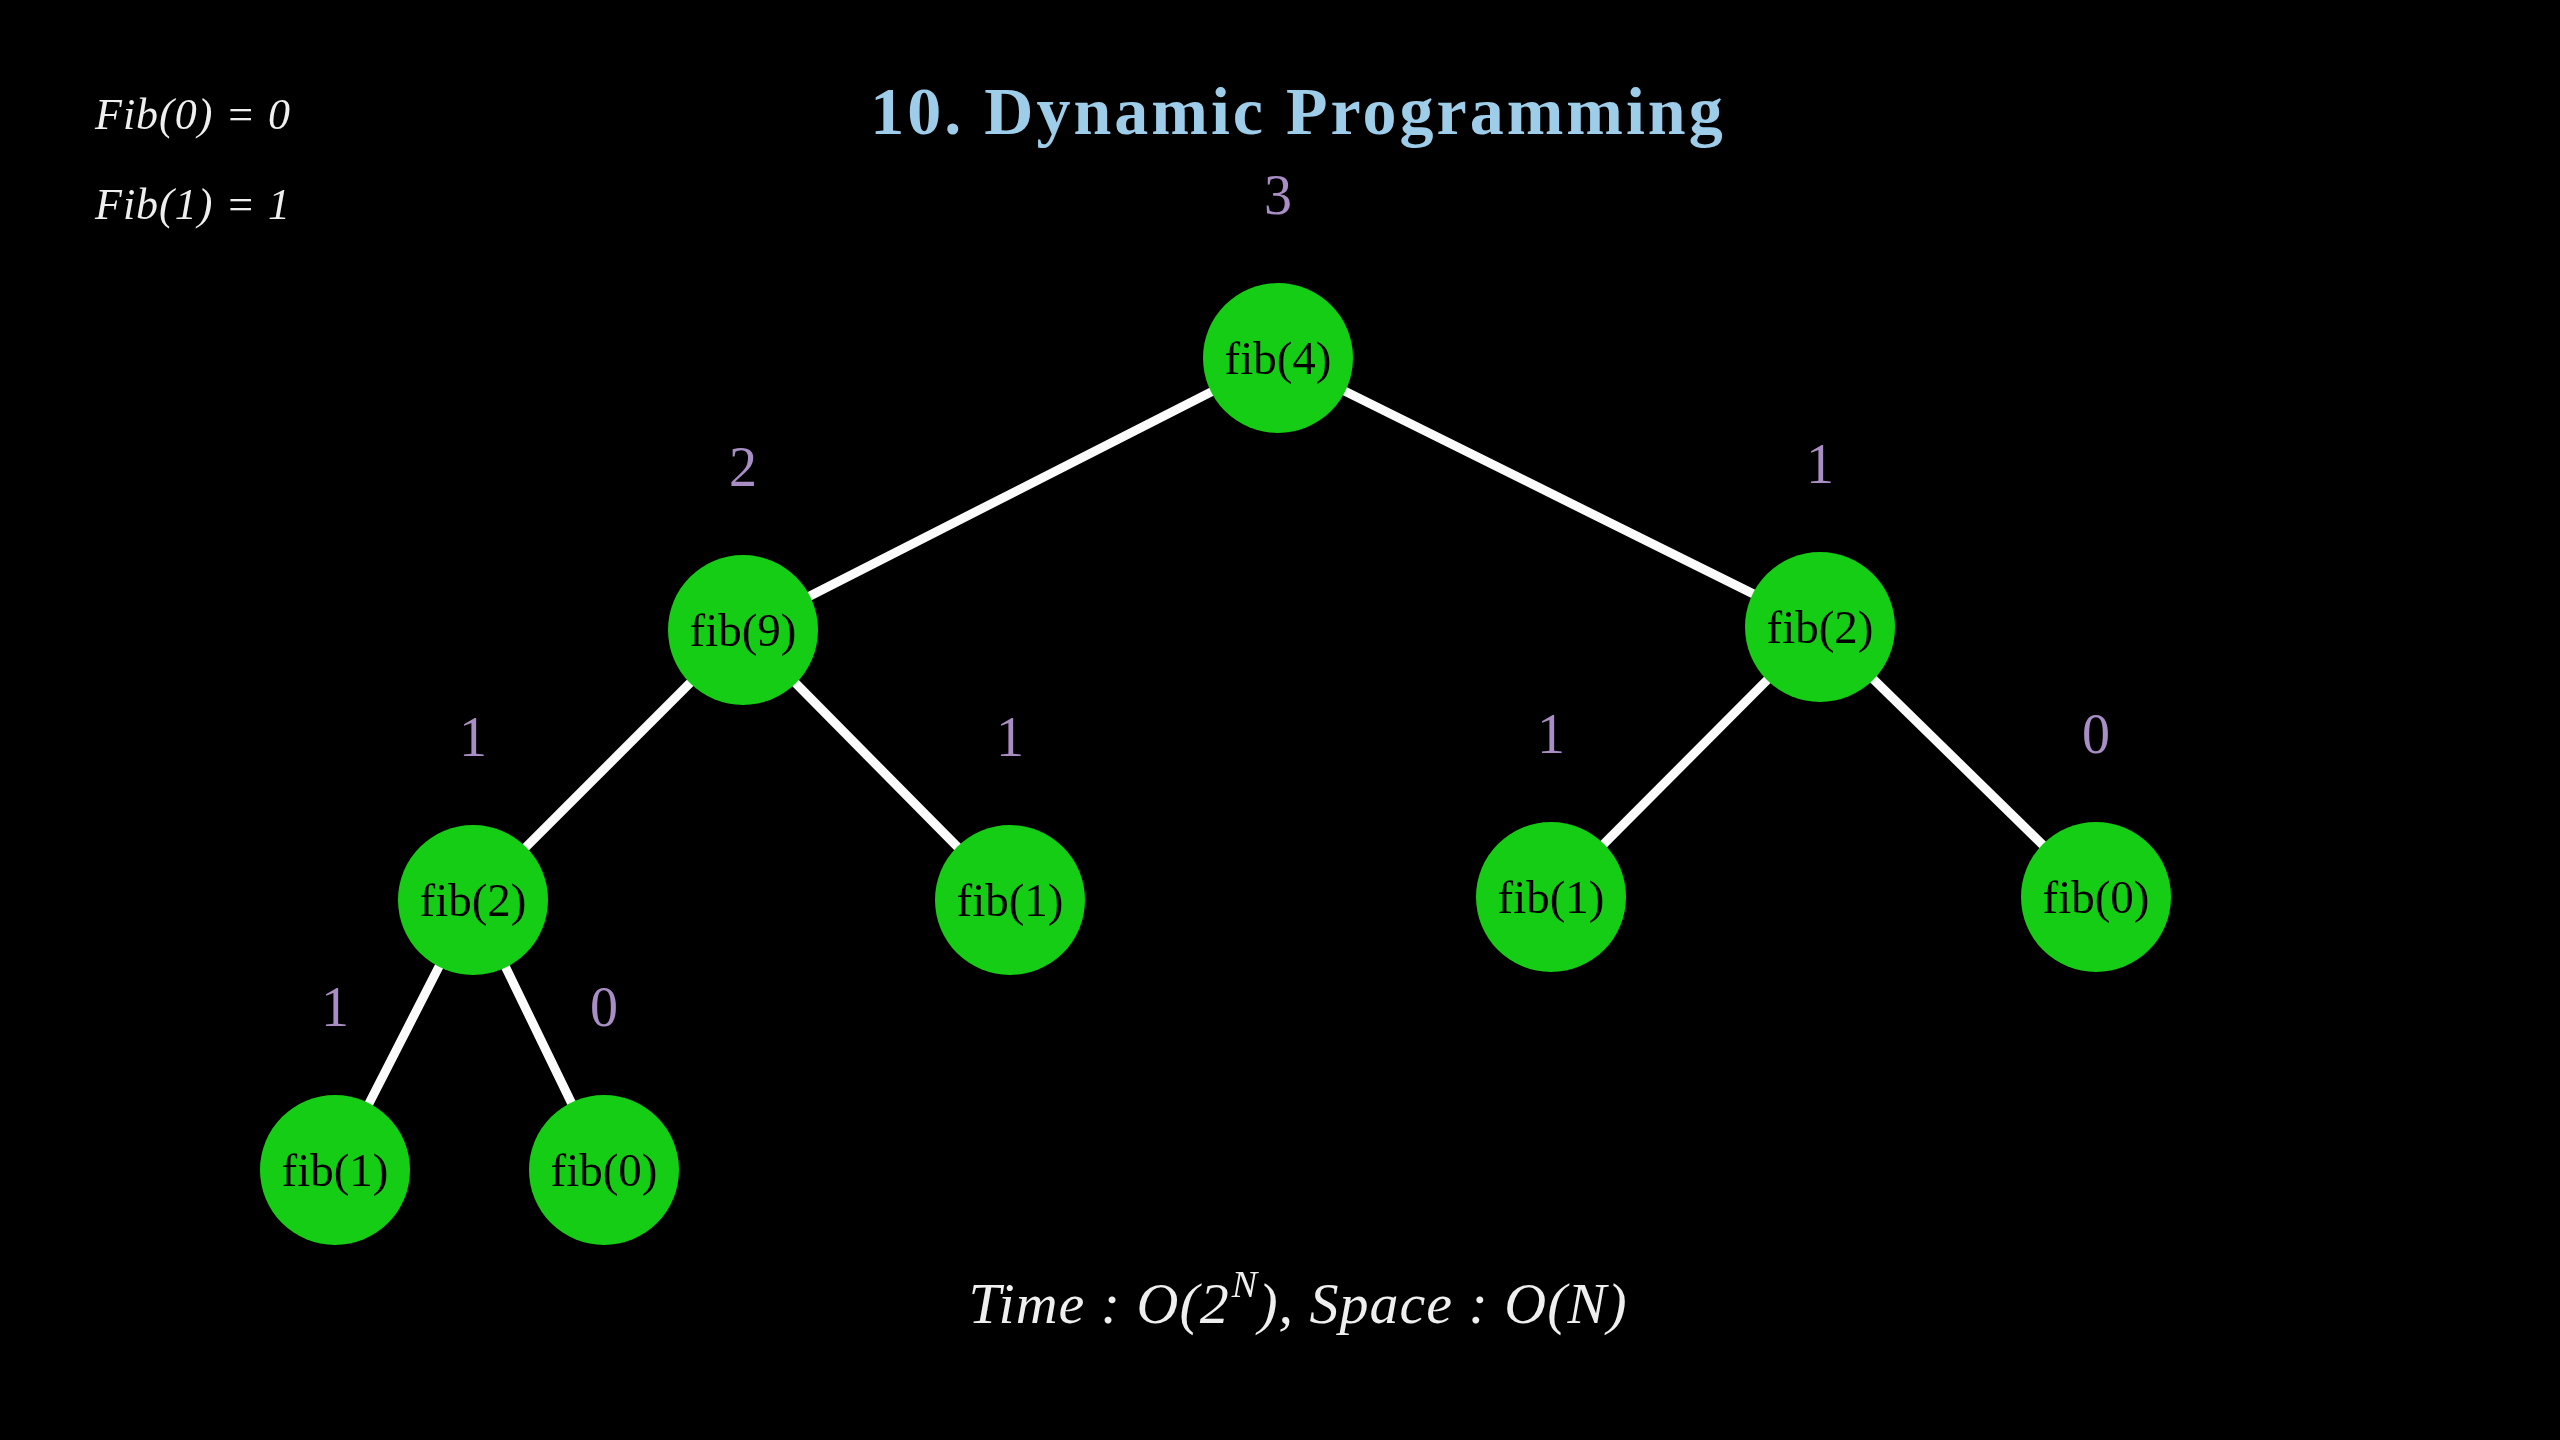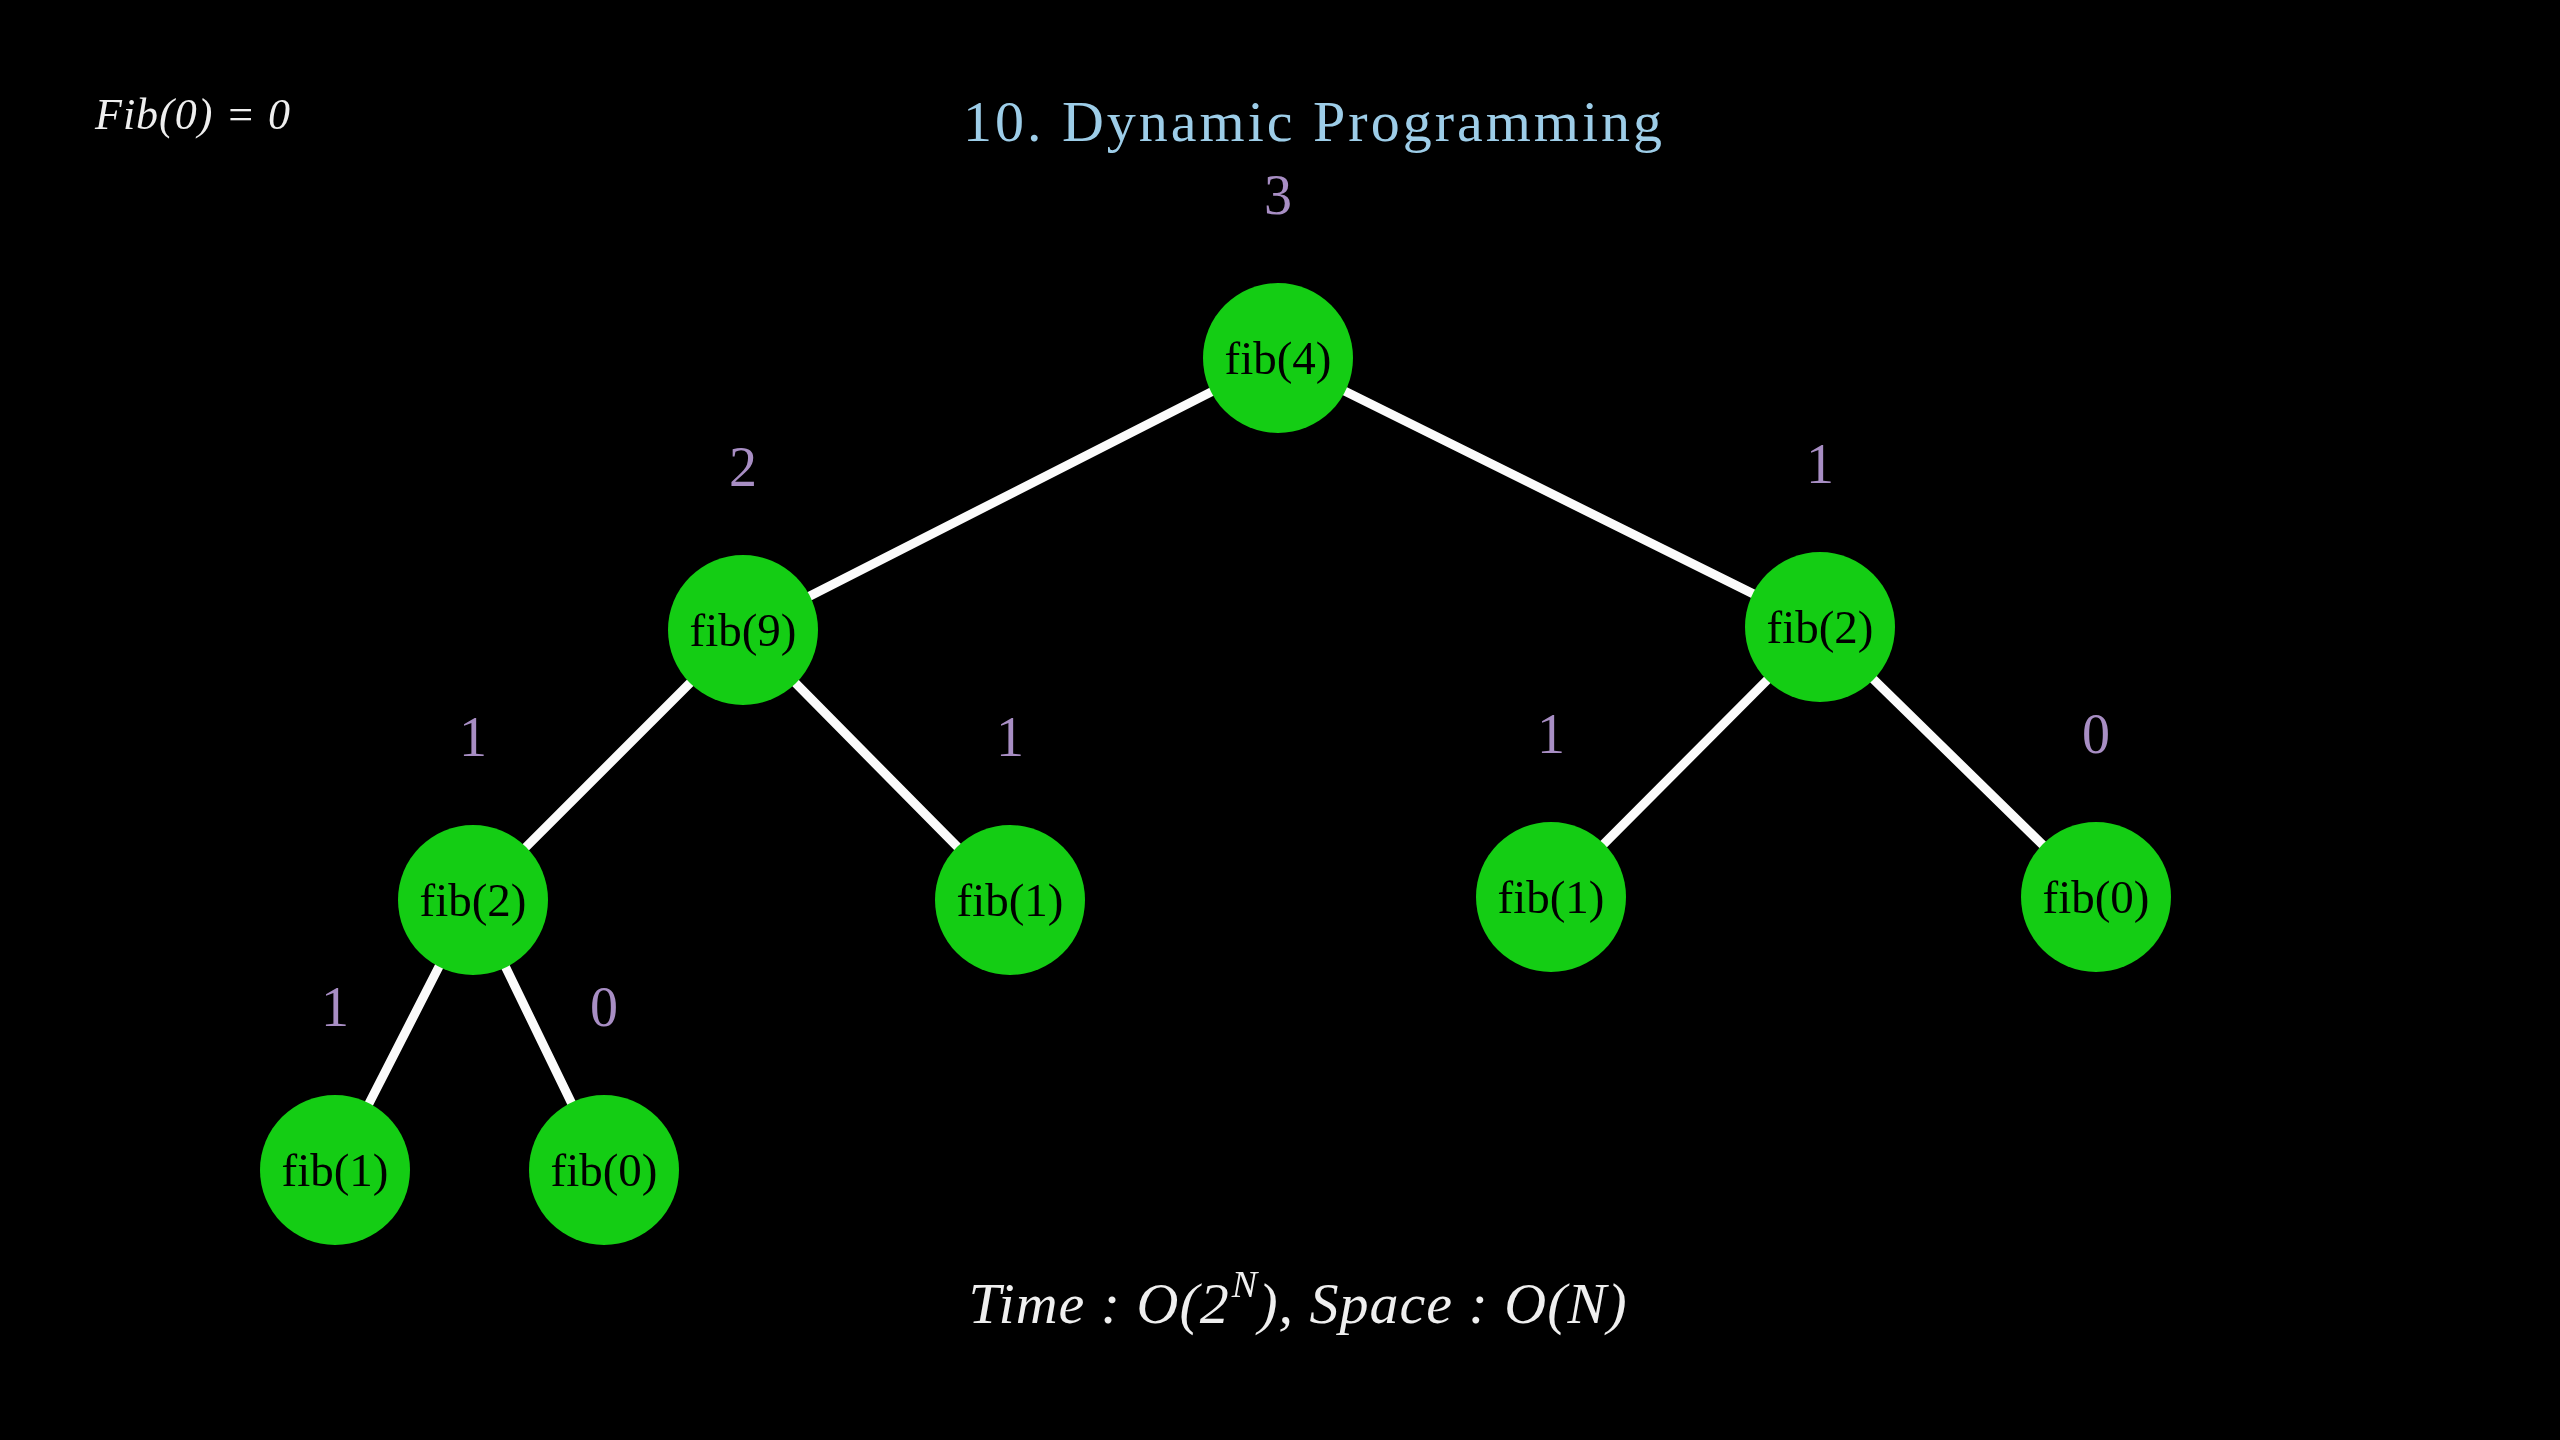--- a/index.html
+++ b/index.html
@@ -28,26 +28,26 @@
     color: var(--eq, #efefef);
     font-style: italic;
     font-size: 44px;
     line-height: 90px;
     white-space: nowrap;
     letter-spacing: 1px;
   }
   
   .title {
     position: absolute;
-    margin: 16px;
+    margin: 0;
     top: 72px;
     left: 50%;
     transform: translateX(calc(-50% + 12px));
-    font-size: 58px;
-    font-weight: normal;
+    font-size: 68px;
+    font-weight: bold;
     letter-spacing: 3px;
     color: var(--title, #9dcde8);
     white-space: nowrap;
   }
   
   #edge-layer {
     position: absolute;
     left: 0;
     top: 0;
   }
@@ -92,20 +92,21 @@
     font-style: italic;
   }
 </style>
 </head>
 <body>
 
 <div class="slide">
 
   <div class="equations">
     <div class="eq-line">Fib(0) = 0</div>
+    <div class="eq-line">Fib(1) = 1</div>
   </div>
 
   <h1 class="title">10. Dynamic Programming</h1>
 
   <svg id="edge-layer" width="2560" height="1440" viewBox="0 0 2560 1440">
       <line x1="1278" y1="358" x2="743" y2="630" stroke="#fbfbfb" stroke-width="9" stroke-linecap="round"></line>
       <line x1="1278" y1="358" x2="1820" y2="627" stroke="#fbfbfb" stroke-width="9" stroke-linecap="round"></line>
       <line x1="743" y1="630" x2="473" y2="900" stroke="#fbfbfb" stroke-width="9" stroke-linecap="round"></line>
       <line x1="743" y1="630" x2="1010" y2="900" stroke="#fbfbfb" stroke-width="9" stroke-linecap="round"></line>
       <line x1="1820" y1="627" x2="1551" y2="897" stroke="#fbfbfb" stroke-width="9" stroke-linecap="round"></line>

